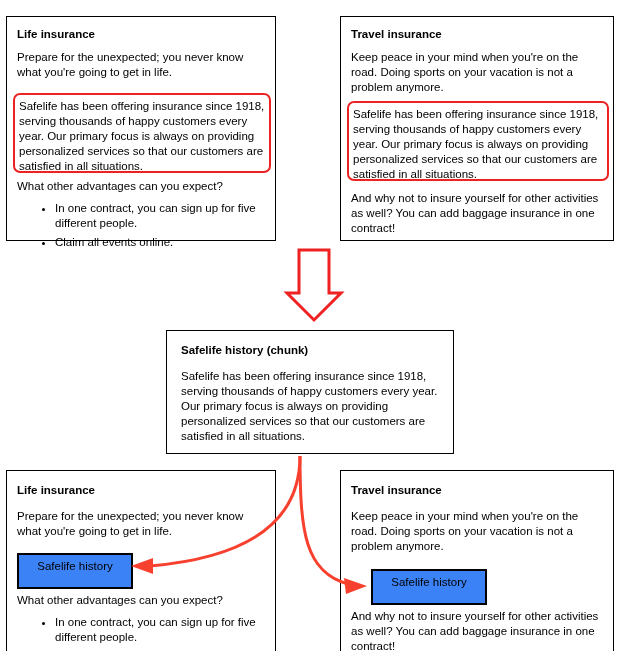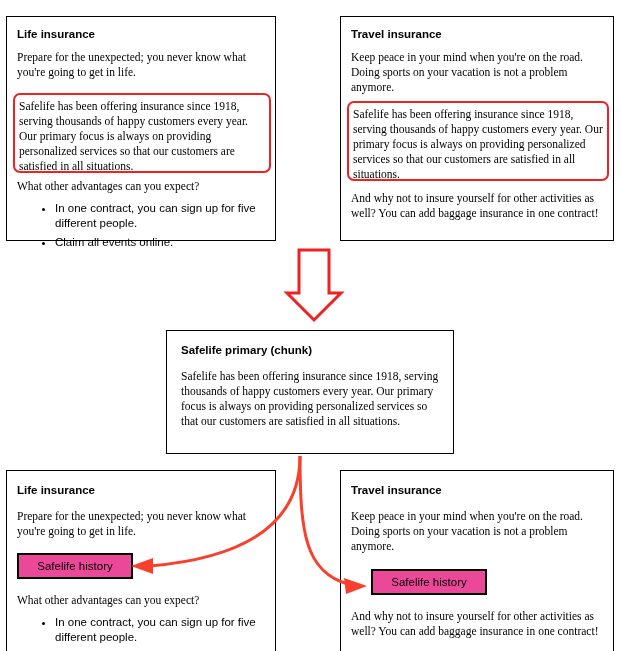--- a/index.html
+++ b/index.html
@@ -28,21 +28,20 @@
     box-sizing: border-box;
   }
   .card-title {
     font-size: 11.5px;
     font-weight: bold;
     line-height: 14px;
   }
   .card-para {
     font-size: 11.5px;
     line-height: 15px;
-    font-family: Liberation Serif, serif;
   }
   .highlight-box {
     border: 2px solid #ee2222;
     border-radius: 7px;
     box-sizing: border-box;
   }
   ul.adv {
     margin: 0;
     padding-left: 22px;
     font-size: 11.5px;
@@ -53,26 +52,26 @@
     padding: 0;
   }
   .chunk-box {
     position: absolute;
     background: #ffffff;
     border: 1px solid #000000;
     box-sizing: border-box;
   }
   .ref-btn {
     border: 2px solid #000000;
-    background: #ec4899;
+    background: #3b82f6;
     box-sizing: border-box;
     font-size: 11.5px;
     text-align: center;
     line-height: 22px;
-    height: 26px;
+    height: 36px;
   }
   svg.overlay {
     position: absolute;
     left: 0; top: 0;
     width: 621px;
     height: 651px;
     pointer-events: none;
   }
 
   
@@ -131,21 +130,21 @@
 
   <div class="card" id="card-travel-top">
     <div class="card-title">Travel insurance</div>
     <div class="card-para p-intro">Keep peace in your mind when you're on the road. Doing sports on your vacation is not a problem anymore.</div>
     <div class="highlight-box hl"></div>
     <div class="card-para p-hist">Safelife has been offering insurance since 1918, serving thousands of happy customers every year. Our primary focus is always on providing personalized services so that our customers are satisfied in all situations.</div>
     <div class="card-para p-extra">And why not to insure yourself for other activities as well? You can add baggage insurance in one contract!</div>
   </div>
 
   <div class="chunk-box" id="chunk">
-    <div class="card-title">Safelife primary (chunk)</div>
+    <div class="card-title">Safelife history (chunk)</div>
     <div class="card-para p-hist">Safelife has been offering insurance since 1918, serving thousands of happy customers every year. Our primary focus is always on providing personalized services so that our customers are satisfied in all situations.</div>
   </div>
 
   <div class="card" id="card-life-bot">
     <div class="card-title">Life insurance</div>
     <div class="card-para p-intro">Prepare for the unexpected; you never know what you're going to get in life.</div>
     <div class="ref-btn">Safelife history</div>
     <div class="card-para p-adv">What other advantages can you expect?</div>
     <ul class="adv">
       <li>In one contract, you can sign up for five different people.</li>

